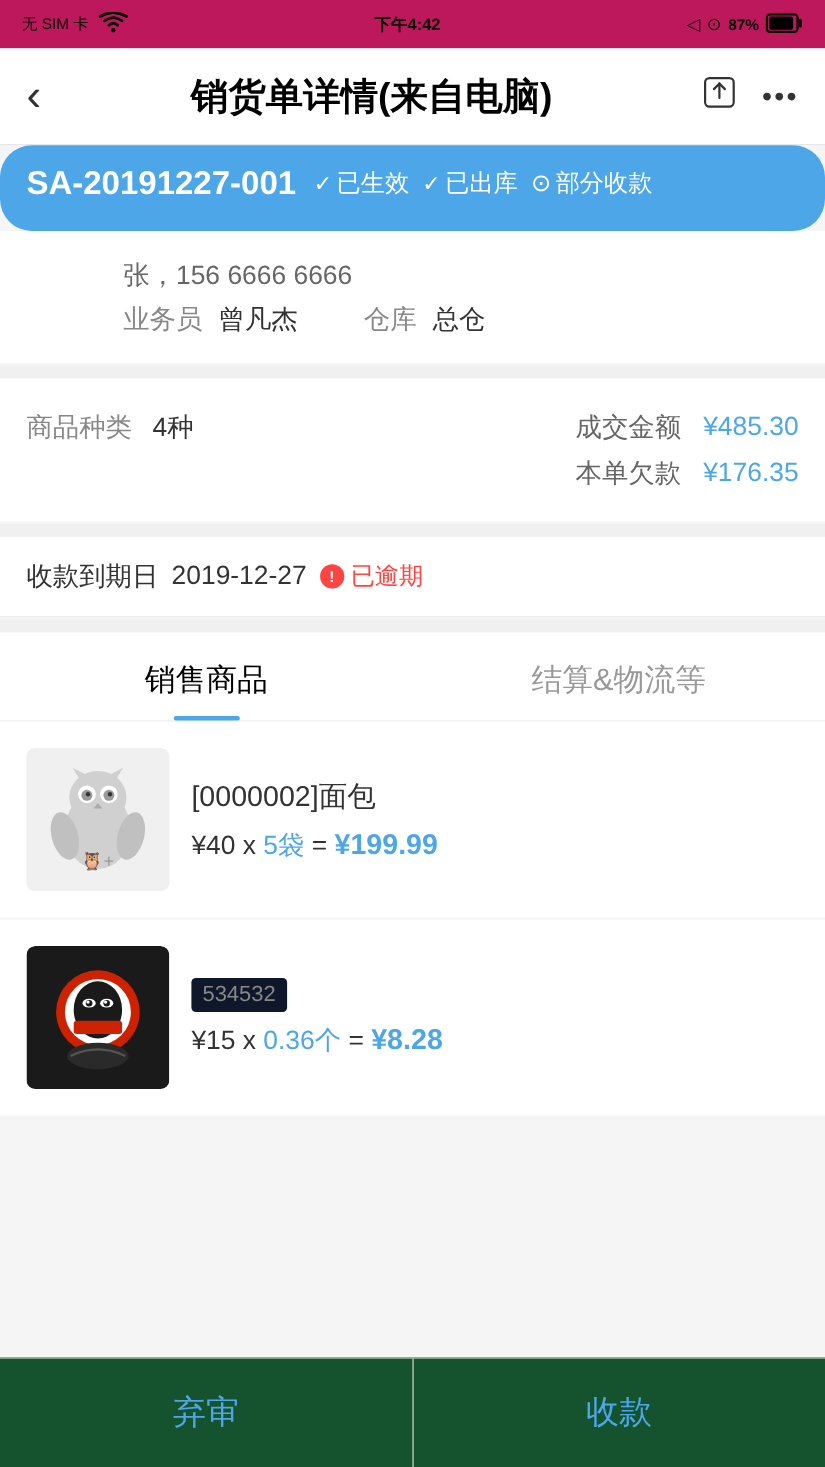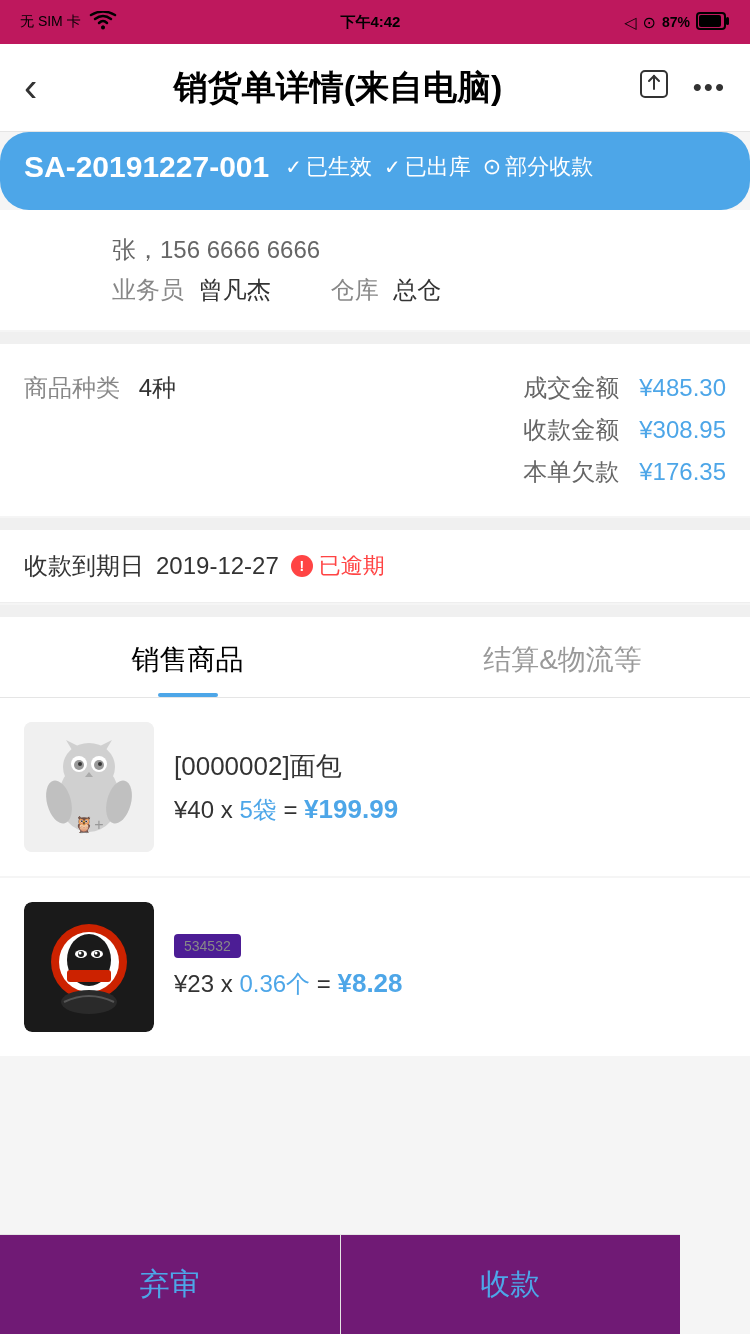--- a/index.html
+++ b/index.html
@@ -249,42 +249,42 @@
     }
     .product-info { flex: 1; }
     .product-code {
       font-size: 26px;
       color: #333;
       font-weight: 500;
       margin-bottom: 10px;
     }
     .product-batch {
       display: inline-block;
-      background: #4c1d95;
+      background: #0f172a;
       color: #888;
-      font-size: 14px;
+      font-size: 20px;
       padding: 4px 10px;
       border-radius: 4px;
       margin-bottom: 10px;
     }
     .product-price {
       font-size: 24px;
       color: #333;
     }
     .price-qty { color: #4da6e8; }
     .price-total { color: #4da6e8; font-weight: 600; font-size: 26px; }
 
     
     .bottom-bar {
       position: fixed;
       bottom: 0;
       left: 0;
-      width: 680px;
+      width: 750px;
       height: 100px;
-      background: #701a75;
+      background: #14532d;
       display: flex;
       border-top: 1px solid #e5e5e5;
     }
     .bottom-btn {
       flex: 1;
       display: flex;
       align-items: center;
       justify-content: center;
       font-size: 30px;
       font-weight: 500;
@@ -385,24 +385,20 @@
   <div class="stats-left">
     <span class="stats-label">商品种类</span>
     <span style="margin-left:12px;" class="stats-value">4种</span>
   </div>
   <div class="stats-right">
     <div class="stats-right-row">
       <span class="amount-label">成交金额</span>
       <span class="amount-value">¥485.30</span>
     </div>
     <div class="stats-right-row">
-      <span class="amount-label">收款金额</span>
-      <span class="amount-value">¥308.95</span>
-    </div>
-    <div class="stats-right-row">
       <span class="amount-label">本单欠款</span>
       <span class="amount-value">¥176.35</span>
     </div>
   </div>
 </div>
 
 <div class="gray-divider"></div>
 
 <div class="due-section">
   <span>收款到期日</span>
@@ -490,21 +486,21 @@
 
         <ellipse cx="65" cy="100" rx="28" ry="12" fill="#2a2a2a"></ellipse>
         <path d="M40,100 Q65,88 90,100" stroke="#555" stroke-width="2" fill="none"></path>
       </svg>
     </div>
     <div class="product-info">
       <div>
         <span class="product-batch">534532</span>
       </div>
       <div class="product-price">
-        <span>¥23</span>
+        <span>¥15</span>
         <span> x </span>
         <span class="price-qty">0.36个</span>
         <span> = </span>
         <span class="price-total">¥8.28</span>
       </div>
     </div>
   </div>
 
 </div>
 

